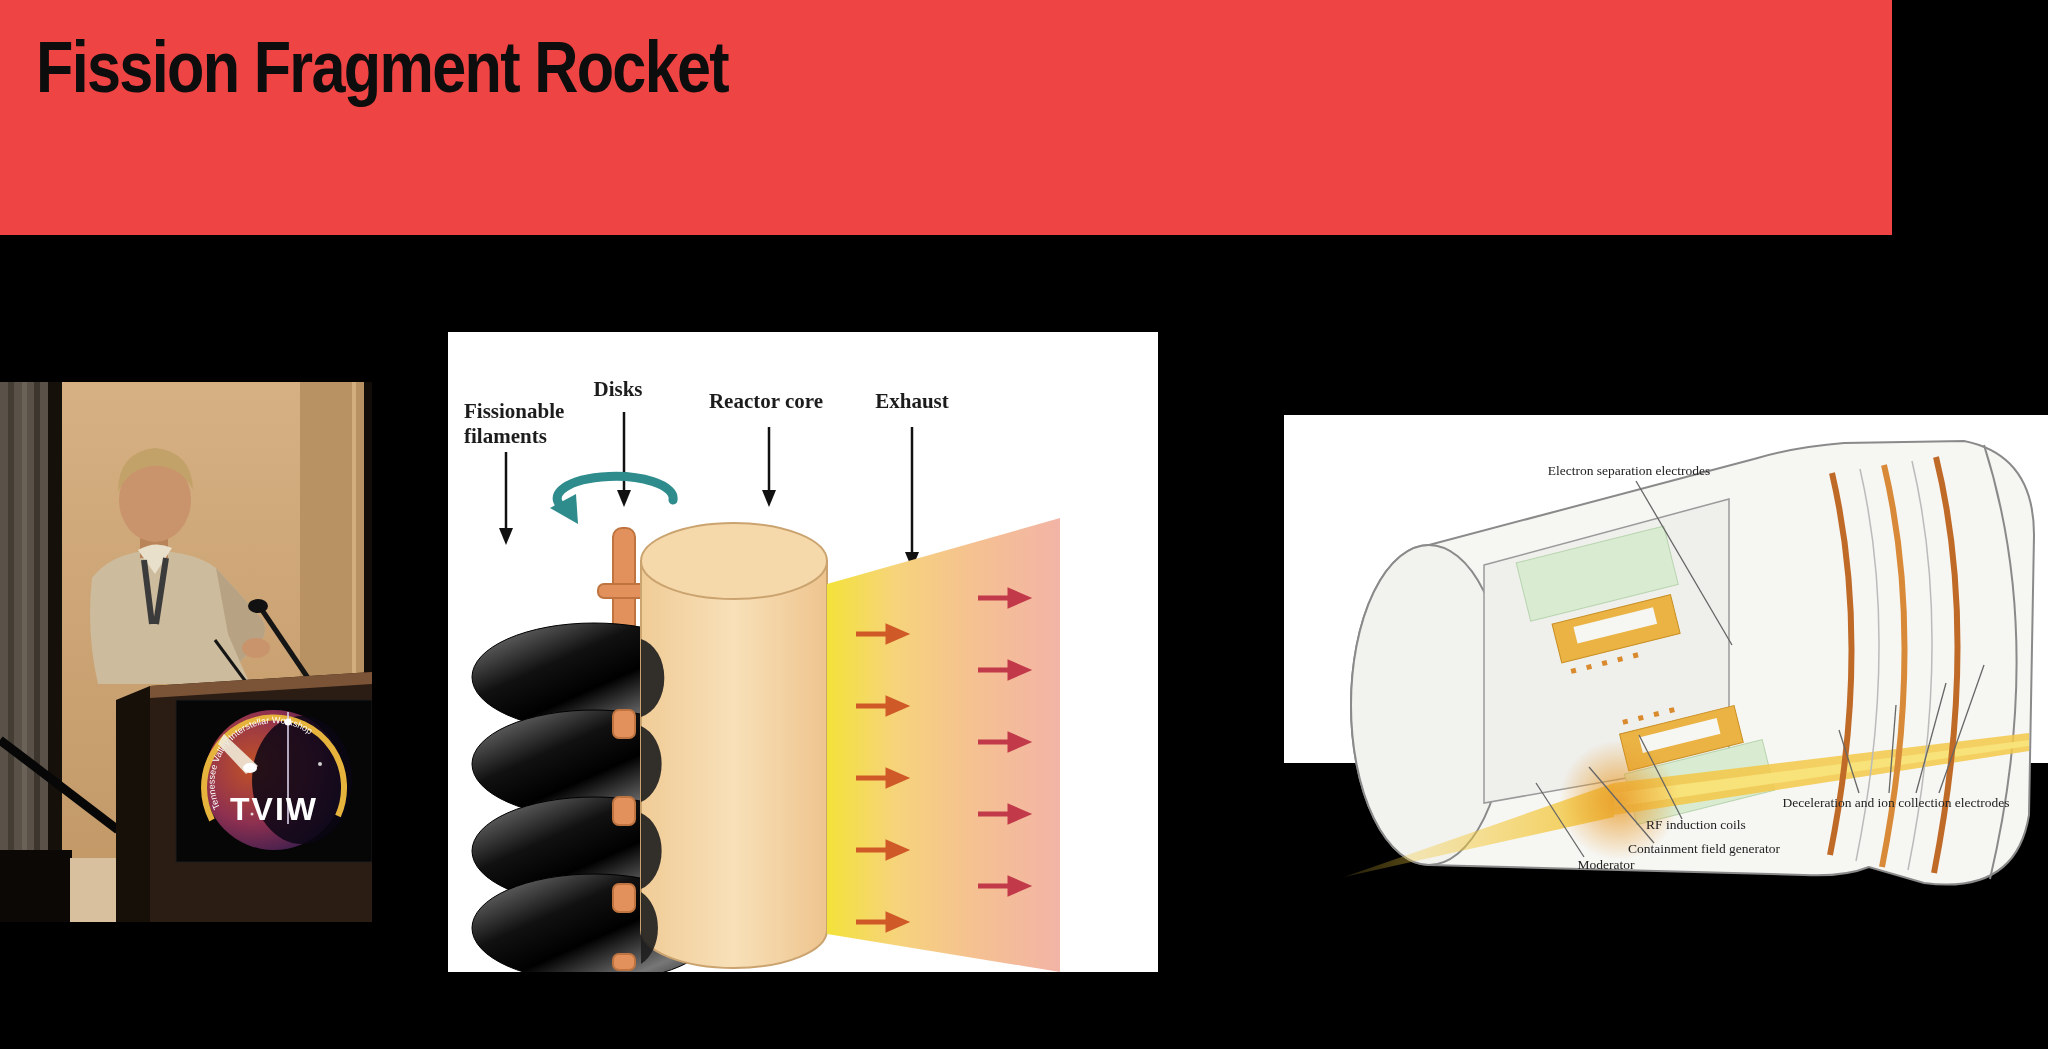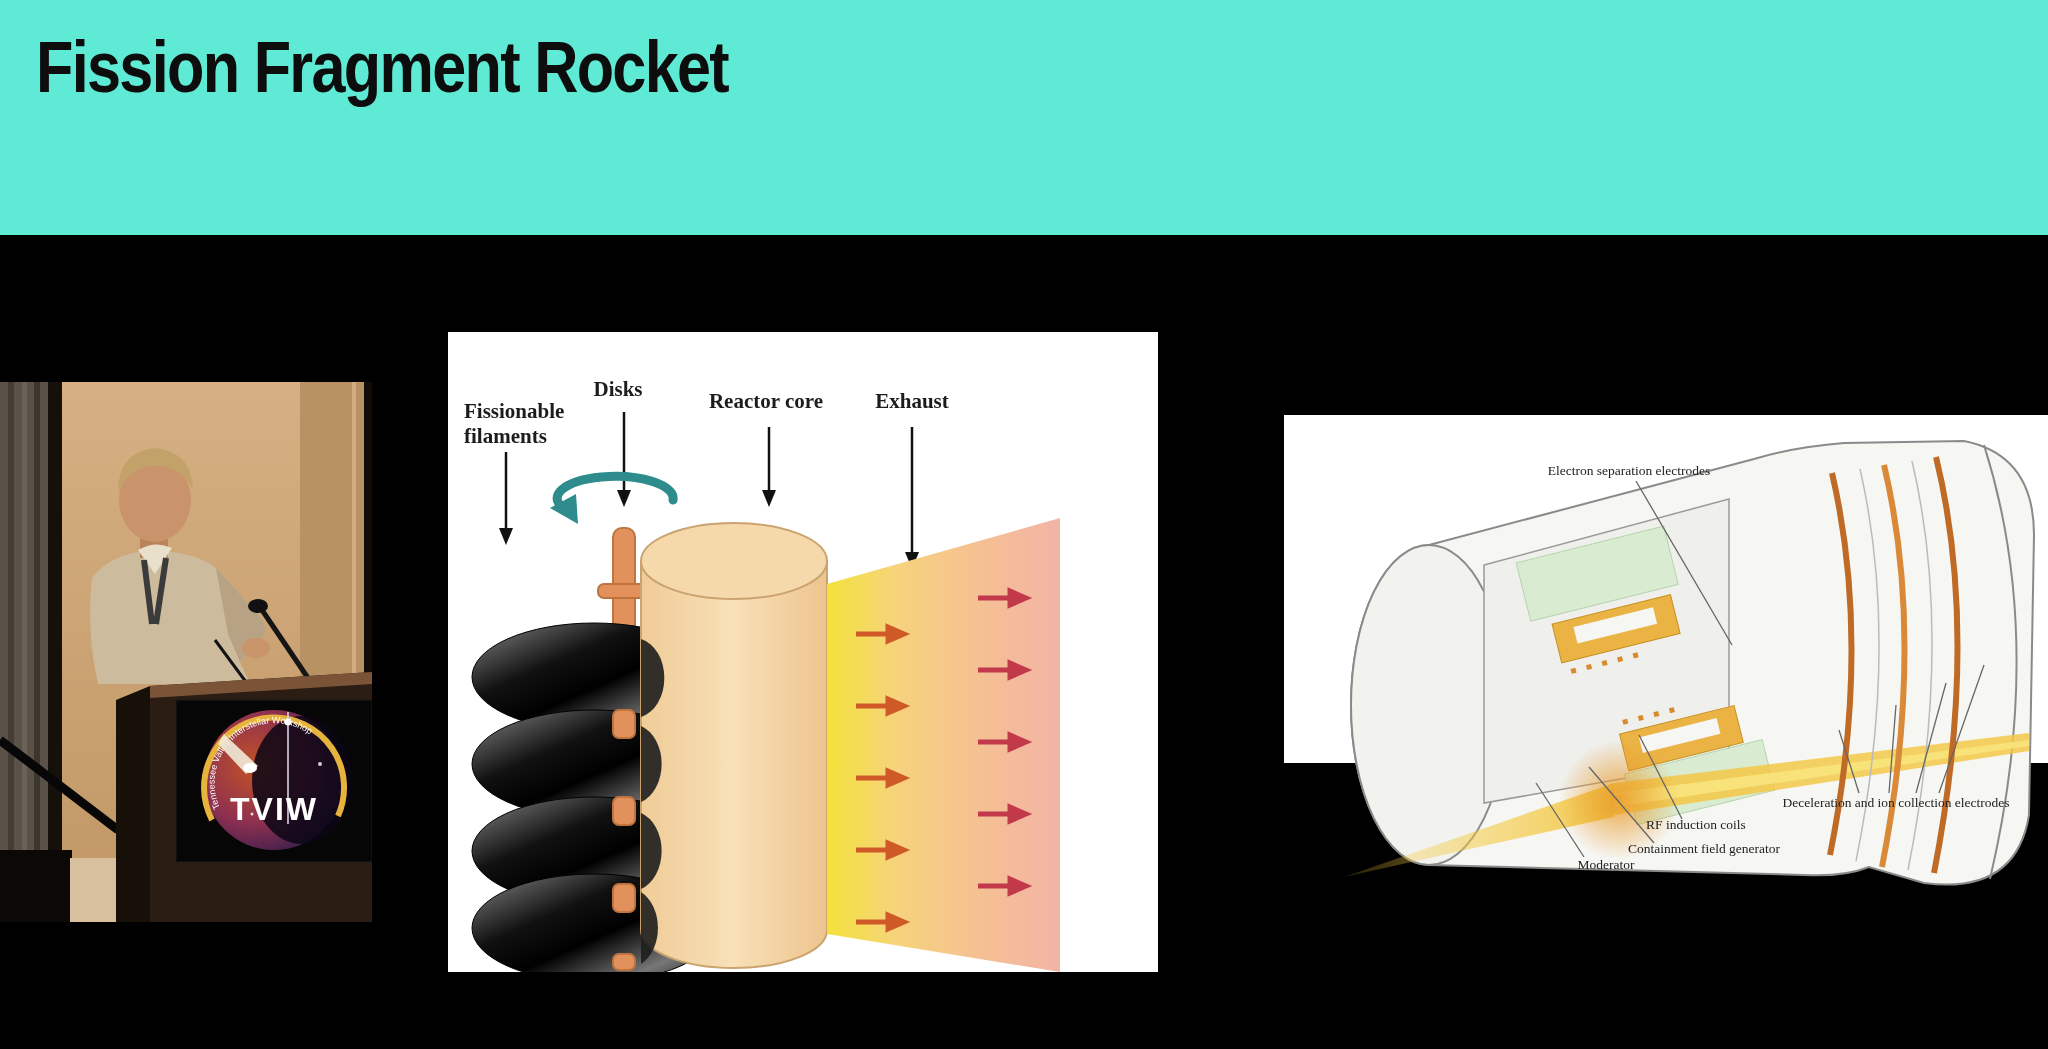--- a/index.html
+++ b/index.html
@@ -1,19 +1,19 @@
 <!DOCTYPE html>
 <html><head>
 <meta charset="utf-8">
 <style>
   html,body{margin:0;padding:0;background:#000;}
   #stage{position:relative;width:2048px;height:1049px;background:#000;overflow:hidden;
          font-family:"Liberation Sans",sans-serif;}
   
-  #header{position:absolute;left:0;top:0;width:2048px;height:235px;background:#5eead4;}
+  #header{position:absolute;left:0;top:0;width:1892px;height:235px;background:#ef4444;}
   #title{position:absolute;left:36px;top:26px;margin:0;font-size:72px;font-weight:700;
          color:#0d0d0d;letter-spacing:-2px;transform:scaleX(.85);transform-origin:left top;
          font-family:"Liberation Sans",sans-serif;}
   
   .panel{position:absolute;background:#ffffff;}
   #photo-panel{left:0;top:382px;width:372px;height:540px;background:#000;}
   #center-panel{left:448px;top:332px;width:710px;height:640px;}
   #right-panel{left:1284px;top:415px;width:790px;height:348px;}
   svg{display:block;}
   .serif-label{font-family:"Liberation Serif",serif;fill:#1c1c1c;}

